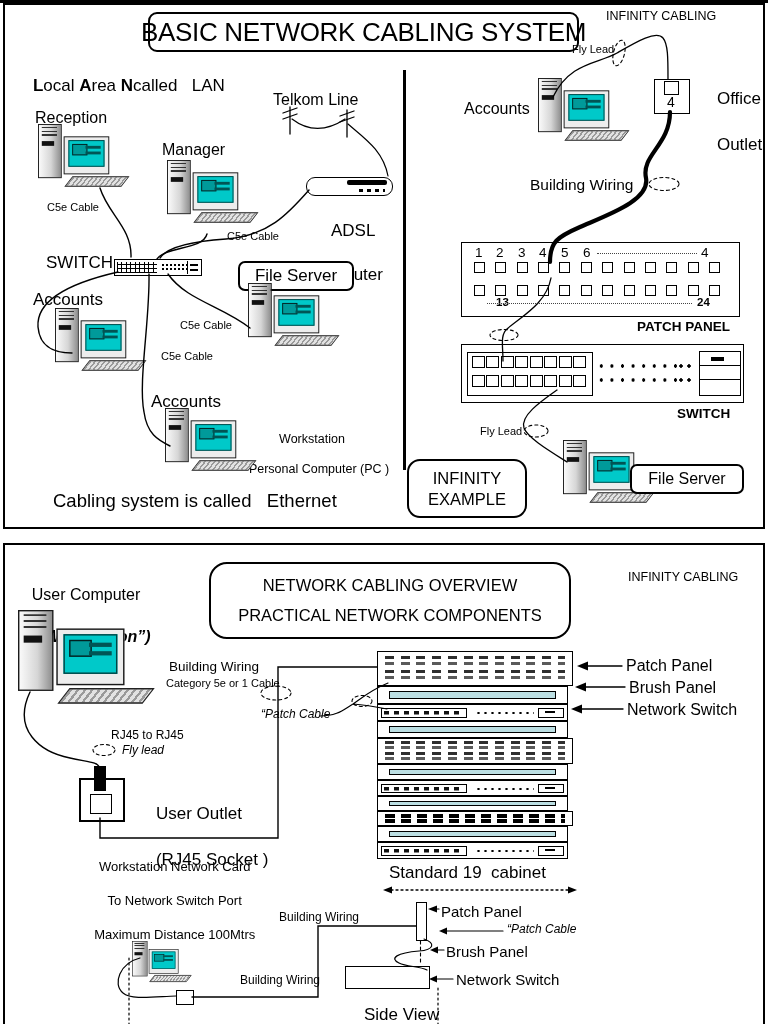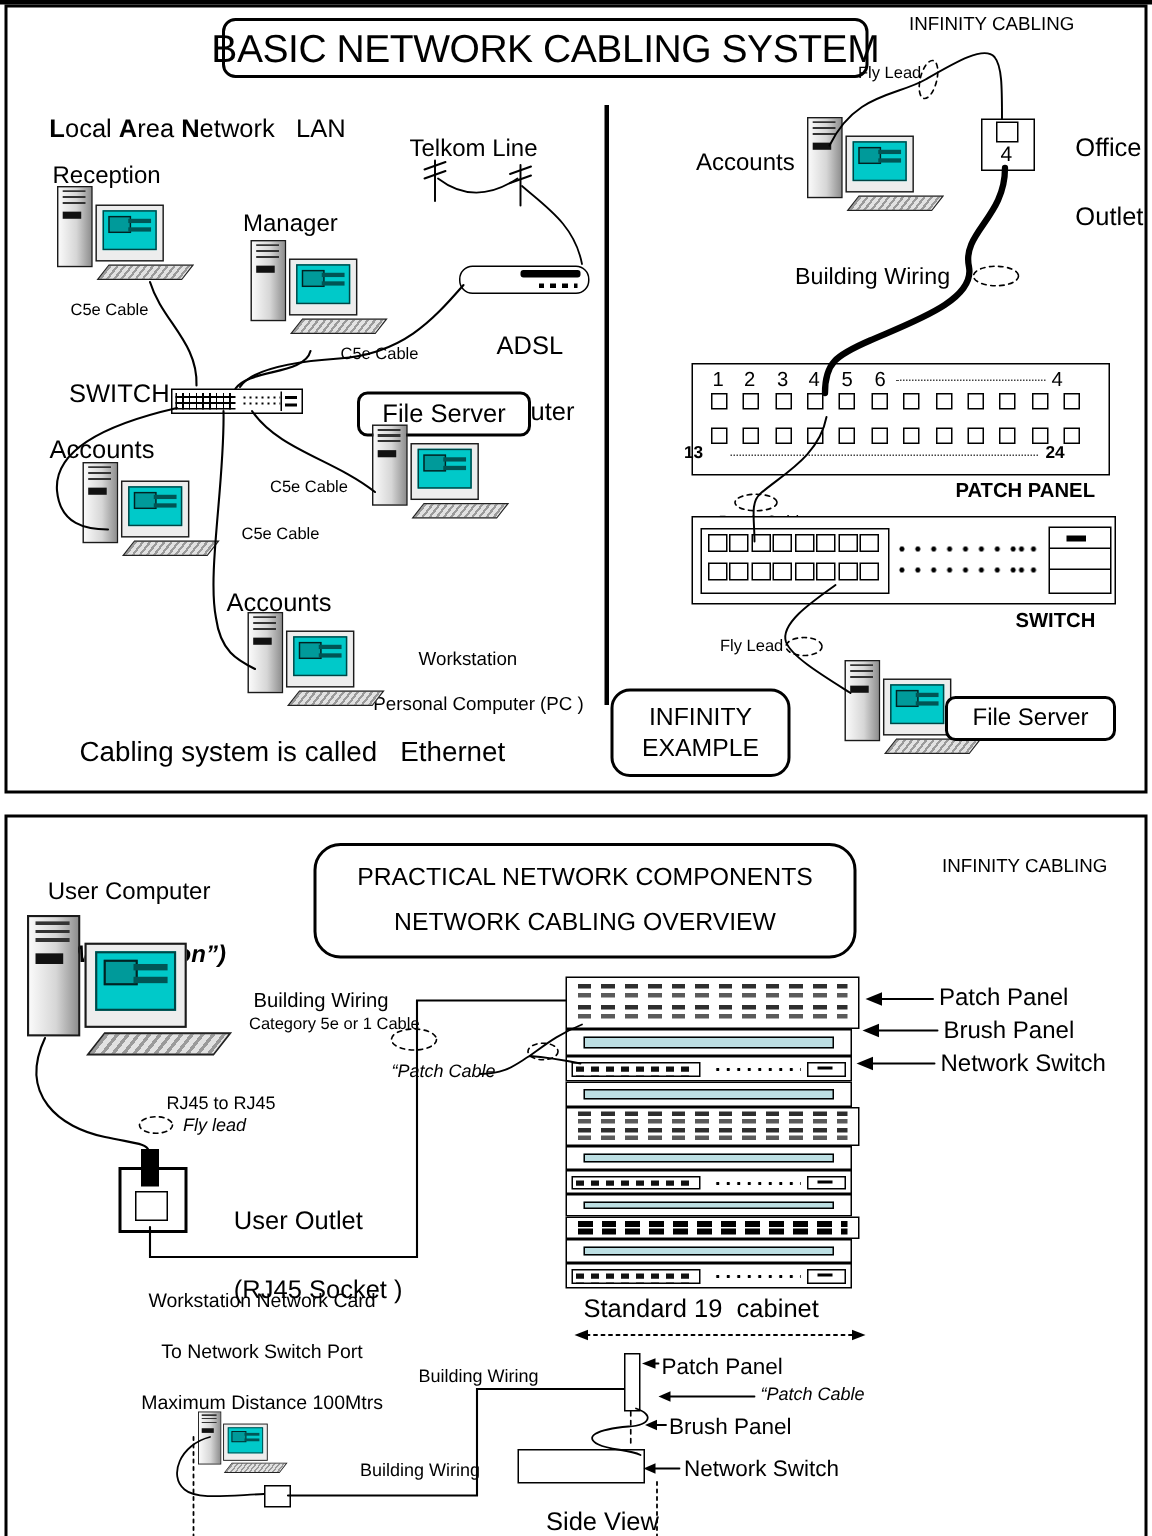--- a/index.html
+++ b/index.html
@@ -82,21 +82,21 @@
   <div class="abs" style="left:0;top:0;width:768px;height:3px;background:#000;"></div>
   <div class="boxline" style="left:3px;top:3px;width:758px;height:522px;"></div>
 
   <div class="rbox" style="left:148px;top:12px;width:427px;height:36px;">
     <span style="font-size:26px;letter-spacing:-0.3px;white-space:pre;">BASIC NETWORK CABLING SYSTEM</span>
   </div>
   <div class="lbl" style="left:606px;top:9px;font-size:12.5px;">INFINITY CABLING</div>
   <div class="lbl" style="left:572px;top:43px;font-size:11px;">Fly Lead</div>
 
   <div class="lbl" style="left:14px;top:56px;font-size:17px;">
-    <span class="bold">L</span><span>ocal </span><span class="bold">A</span><span>rea </span><span class="bold">N</span><span>etwork   </span><span>LAN</span>
+    <span class="bold">L</span><span>ocal </span><span class="bold">A</span><span>rea </span><span class="bold">N</span><span>called   </span><span>LAN</span>
   </div>
 
   <div class="abs" style="left:403px;top:70px;width:3px;height:400px;background:#000;"></div>
 
   <div class="lbl" style="left:35px;top:109px;font-size:16px;">Reception</div>
   <div class="lbl" style="left:162px;top:141px;font-size:16px;">Manager</div>
   <div class="lbl" style="left:273px;top:91px;font-size:16px;">Telkom Line</div>
   <div class="lbl" style="left:313px;top:198px;font-size:17px;line-height:22px;">
     <span>ADSL</span><br>
     <span>Router</span>
@@ -209,21 +209,21 @@
       <i></i>
       <i></i>
       <i></i>
       <i></i>
       <i></i>
       <i></i>
       <i></i>
       <i></i>
       <i></i>
     </div>
-  <div class="lbl bold" style="left:456px;top:296px;font-size:11.5px;">13</div>
+  <div class="lbl bold" style="left:496px;top:296px;font-size:11.5px;">13</div>
   <div class="dotline" style="left:487px;top:303px;width:205px;"></div>
   <div class="lbl bold" style="left:697px;top:296px;font-size:11.5px;">24</div>
   <div class="lbl bold" style="left:637px;top:319px;font-size:13.5px;">PATCH PANEL</div>
   <div class="lbl" style="left:437px;top:342px;font-size:11px;margin-left:42px;">Patch Cable</div>
 
   <div class="abs" style="left:461px;top:344px;width:281px;height:57px;border:1.6px solid #000;background:#fff;"></div>
   <div class="abs" style="left:467px;top:352px;width:124px;height:42px;border:1.5px solid #000;"></div>
   <div class="sqrow sm" style="left:472px;top:356px;width:114px;">
       <i></i>
       <i></i>
@@ -267,22 +267,22 @@
 </div>
 
 <div>
   <div class="boxline" style="left:3px;top:543px;width:758px;height:488px;"></div>
 
   <div class="lbl" style="left:14px;top:563px;font-size:16px;line-height:21px;">
     <span>User Computer</span><br>
     <span class="bold it">(“Workstation”)</span>
   </div>
   <div class="rbox" style="left:209px;top:562px;width:358px;height:73px;border-radius:18px;flex-direction:column;justify-content:space-evenly;">
+    <span style="font-size:16.5px;">NETWORK CABLING OVERVIEW</span>
     <span style="font-size:16.5px;">PRACTICAL NETWORK COMPONENTS</span>
-    <span style="font-size:16.5px;">NETWORK CABLING OVERVIEW</span>
   </div>
   <div class="lbl" style="left:628px;top:570px;font-size:12.5px;">INFINITY CABLING</div>
 
   <div class="pc" style="transform:translate(18px,610px) scale(1.42);">
       <span class="twr"></span>
       <span class="mon">
         <span class="scr"></span>
       </span>
       <span class="kb"></span>
     </div>

